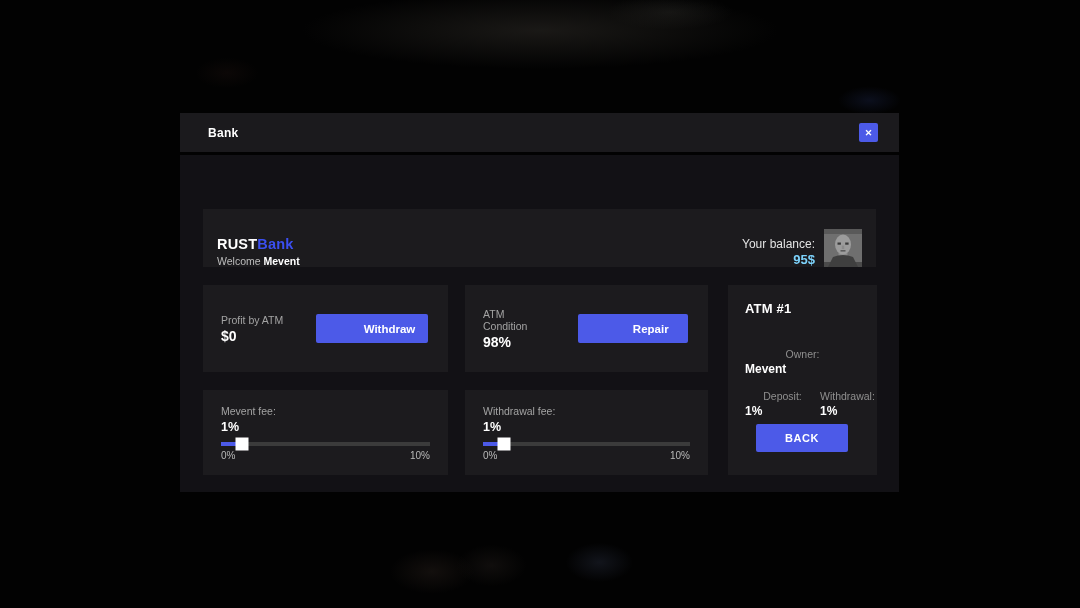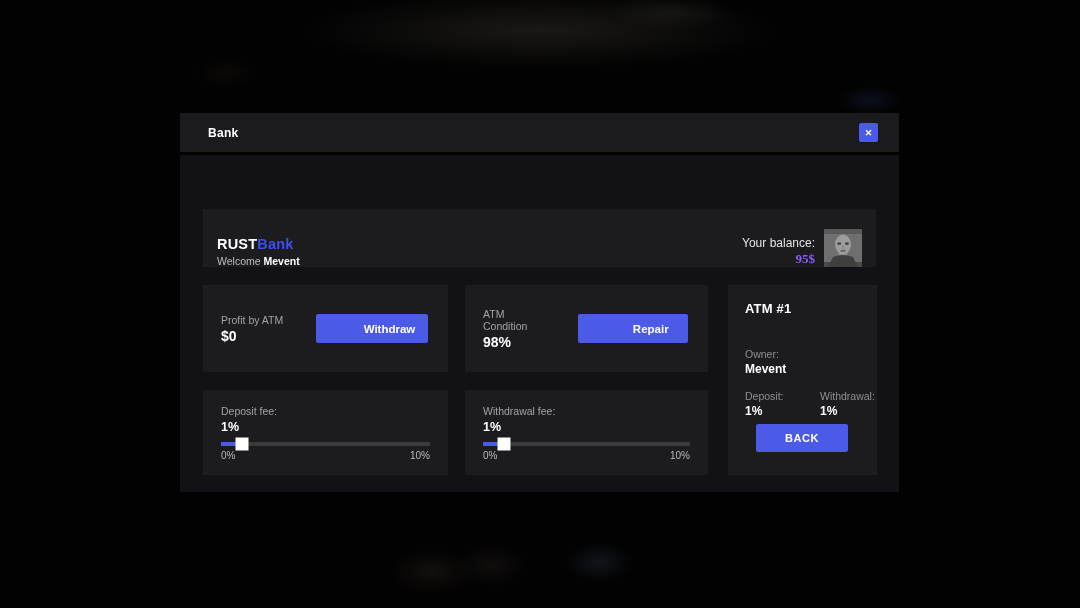--- a/index.html
+++ b/index.html
@@ -41,21 +41,21 @@
   .header-panel {
     left:23px; top:54px; width:673px; height:58px;
     display:flex; align-items:flex-end; padding:0 14px;
   }
   .brand { font-size:14.5px; font-weight:bold; color:#fff; letter-spacing:.2px; }
   .brand .accent { color:#3b4ff0; }
   .welcome { font-size:10.5px; color:#bdbdbd; margin-top:3px; }
   .welcome b { color:#fff; }
   .balance { margin-left:auto; text-align:right; margin-right:9px; }
   .balance-label { font-size:12px; color:#e3e3e3; }
-  .balance-value { font-size:13px; font-weight:bold; color:#8b5cf6; margin-top:1px;font-family:Liberation Serif, serif; }
+  .balance-value { font-size:13px; font-weight:bold; color:#7dd3fc; margin-top:1px; }
   .avatar { width:38px; height:38px; flex:0 0 38px; }
   .card { display:flex; align-items:center; padding:0 20px 0 18px;gap:29px; }
   .card-profit   { left:23px;  top:130px; width:245px; height:87px; }
   .card-condition{ left:285px; top:130px; width:243px; height:87px;align-items:center; }
   .card-label { font-size:10.5px; color:#a3a3a3; }
   .card-value { font-size:14px; font-weight:bold; color:#fff; margin-top:2px; }
   .btn {
     margin-left:auto; width:112px; height:29px; border:none; border-radius:2px;
     background:#4c5ae8; color:#fff; font-family:"Liberation Sans",sans-serif;
     font-size:11.5px; font-weight:bold; cursor:pointer;padding-left:35px;
@@ -68,21 +68,21 @@
   .slider-track { height:4px; background:#3b3b3b; position:relative; }
   .slider-fill { height:100%; background:#4c5ae8; }
   .slider-handle {
     position:absolute; top:50%; width:13px; height:13px; background:#fff;
     transform:translate(-50%,-50%); cursor:pointer;
   }
   .slider-minmax { display:flex; justify-content:space-between; margin-top:4px;
     font-size:10px; color:#b9b9b9; }
   .side-panel { left:548px; top:130px; width:149px; height:190px; padding:16px 17px; }
   .sp-title { font-size:13px; font-weight:bold; color:#fff; margin-bottom:32px; letter-spacing:.2px; }
-  .sp-label { font-size:10.5px; color:#8f8f8f; }
+  .sp-label { font-size:10.5px; color:#8f8f8f;text-align:center; }
   .sp-value { font-size:12px; font-weight:bold; color:#fff; margin-top:2px; }
   .sp-owner { margin-bottom:14px; }
   .sp-row { display:flex; }
   .sp-row > div:first-child { width:75px; flex:0 0 75px; }
   .back-btn {
     position:absolute; left:28px; bottom:23px; width:92px; height:28px;
     border:none; border-radius:2px; background:#4c5ae8; color:#fff;
     font-family:"Liberation Sans",sans-serif; font-size:11px; font-weight:bold;
     letter-spacing:.6px; cursor:pointer;
   }
@@ -156,21 +156,21 @@
           </div>
           <div>
             <div class="sp-label">Withdrawal:</div>
             <div class="sp-value">1%</div>
           </div>
         </div>
         <button class="back-btn">BACK</button>
       </div>
 
       <div class="panel card-sliderbox card-deposit-fee">
-        <div class="card-label">Deposit fee:</div>
+        <div class="card-label">Mevent fee:</div>
         <div class="fee-value">1%</div>
         <div class="slider">
           <div class="slider-track">
             <div class="slider-fill" style="width: 10%;"></div>
             <div class="slider-handle" style="left: 10%;"></div>
           </div>
           <div class="slider-minmax">
             <span>0%</span>
             <span>10%</span>
           </div>

